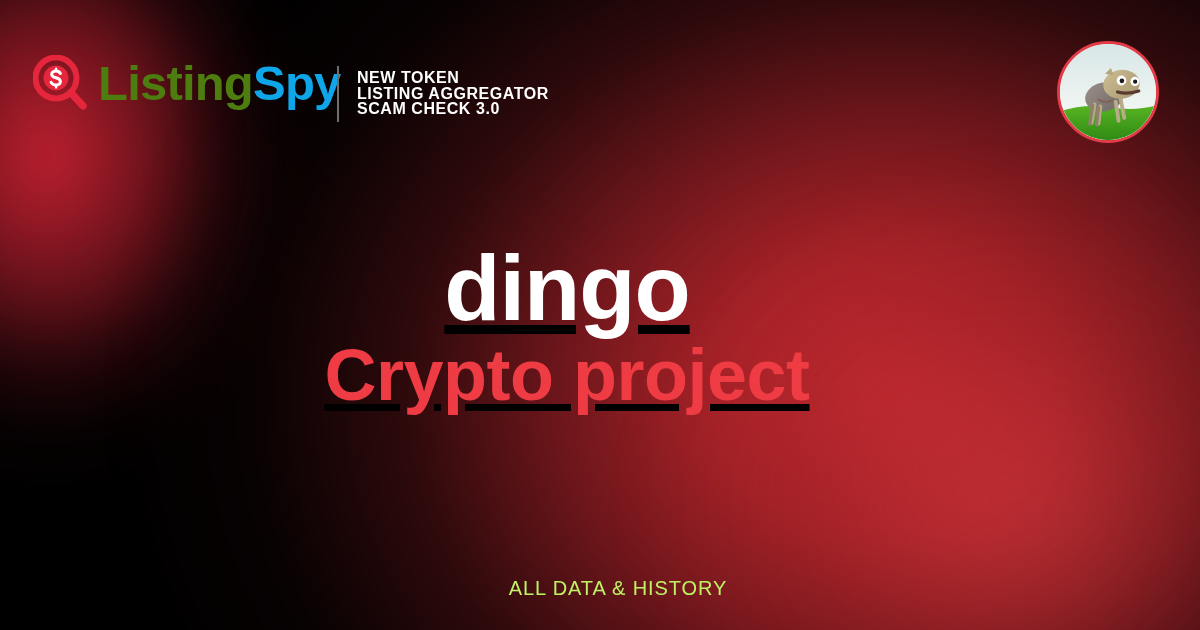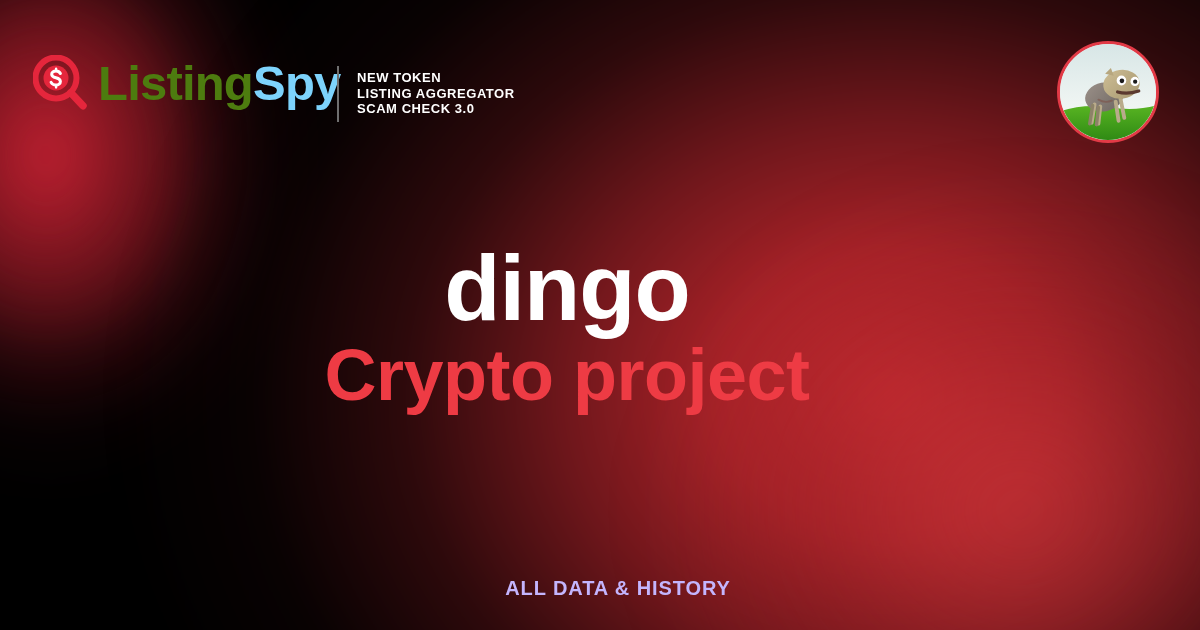--- a/index.html
+++ b/index.html
@@ -109,37 +109,37 @@
 
   .brand-name {
     margin-left: 9px;
     font-size: 49px;
     font-weight: bold;
     letter-spacing: -0.8px;
     line-height: 1;
     white-space: nowrap;
   }
   .brand-name .b1 { color: #4d7c0f; }
-  .brand-name .b2 { color: #7dd3fc; text-align: right; }
+  .brand-name .b2 { color: #0ea5e9; text-align: right; }
 
   .brand-divider {
     position: absolute;
     left: 337px;
     top: 66px;
     width: 2px;
     height: 56px;
     background: #6f6f6f;
   }
 
   .tagline {
     position: absolute;
     left: 357px;
     top: 70px;
     color: #ffffff;
-    font-size: 13px;
+    font-size: 16px;
     font-weight: bold;
     letter-spacing: 0.55px;
     line-height: 15.5px;
     text-transform: uppercase;
   }
   .tagline div { white-space: nowrap; }
 
   
   .avatar {
     position: absolute;
@@ -155,20 +155,21 @@
   }
   .avatar svg { display: block; width: 100%; height: 100%; }
 
   
   .center {
     position: absolute;
     left: 0;
     top: 236px;
     width: 1134px;
     text-align: center;
+    text-decoration: underline;
   }
   .token-name {
     color: #ffffff;
     font-size: 92px;
     font-weight: bold;
     line-height: 104px;
     letter-spacing: -1px;
   }
   .token-type {
     color: #ee3b44;
@@ -181,23 +182,23 @@
 
   
   .footer {
     position: absolute;
     left: 0;
     bottom: 30px;
     width: 1200px;
     text-align: center;
   }
   .footer-text {
-    color: #c4b5fd;
+    color: #bef264;
     font-size: 20px;
-    font-weight: bold;
+    font-weight: normal;
     letter-spacing: 0.9px;
     padding-left: 36px;
   }
 </style>
 </head>
 <body>
 
 <div class="banner">
 
   <div class="glow-left"></div>

